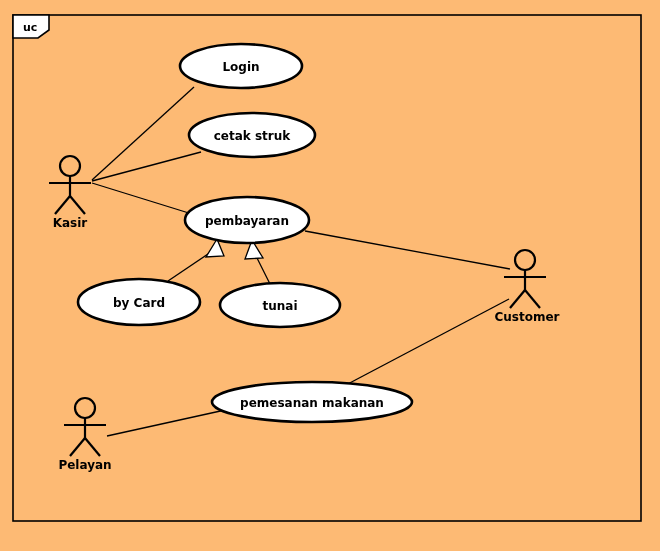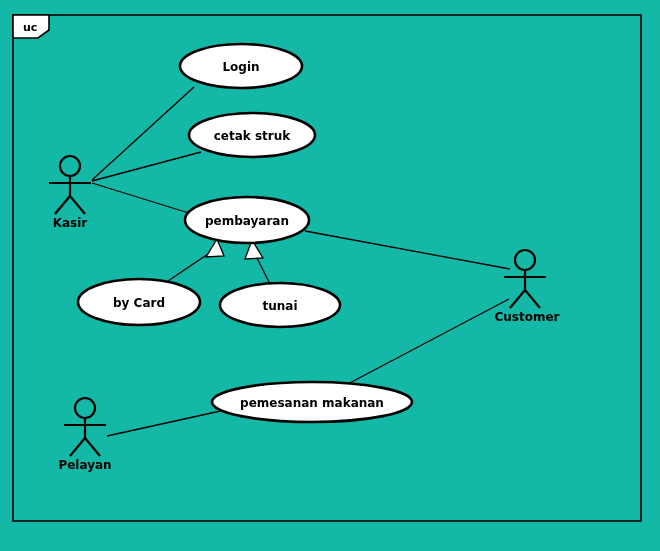--- a/index.html
+++ b/index.html
@@ -7,21 +7,21 @@
     padding: 0;
     background: #ffffff;
   }
   body {
     font-family: "DejaVu Sans", sans-serif;
   }
   #canvas {
     position: relative;
     width: 660px;
     height: 551px;
-    background: #14b8a6;
+    background: #fdba74;
     overflow: hidden;
   }
   #diagram-svg {
     position: absolute;
     left: 0;
     top: 0;
     width: 660px;
     height: 551px;
   }
   .uc-label {

